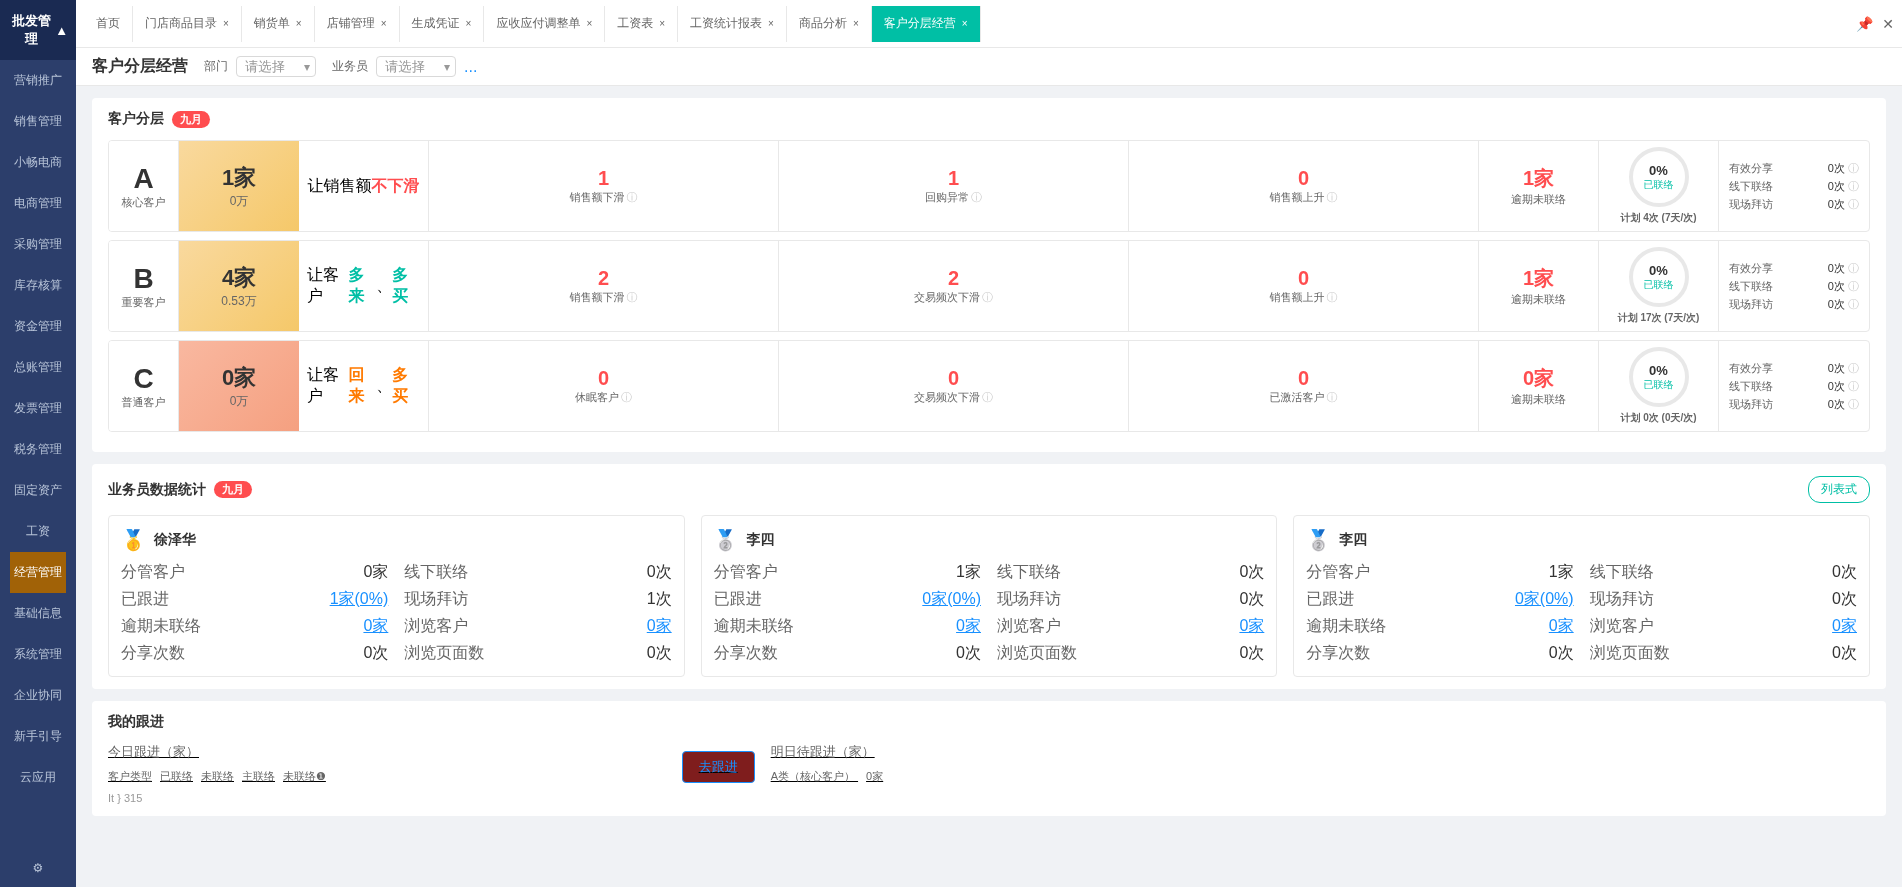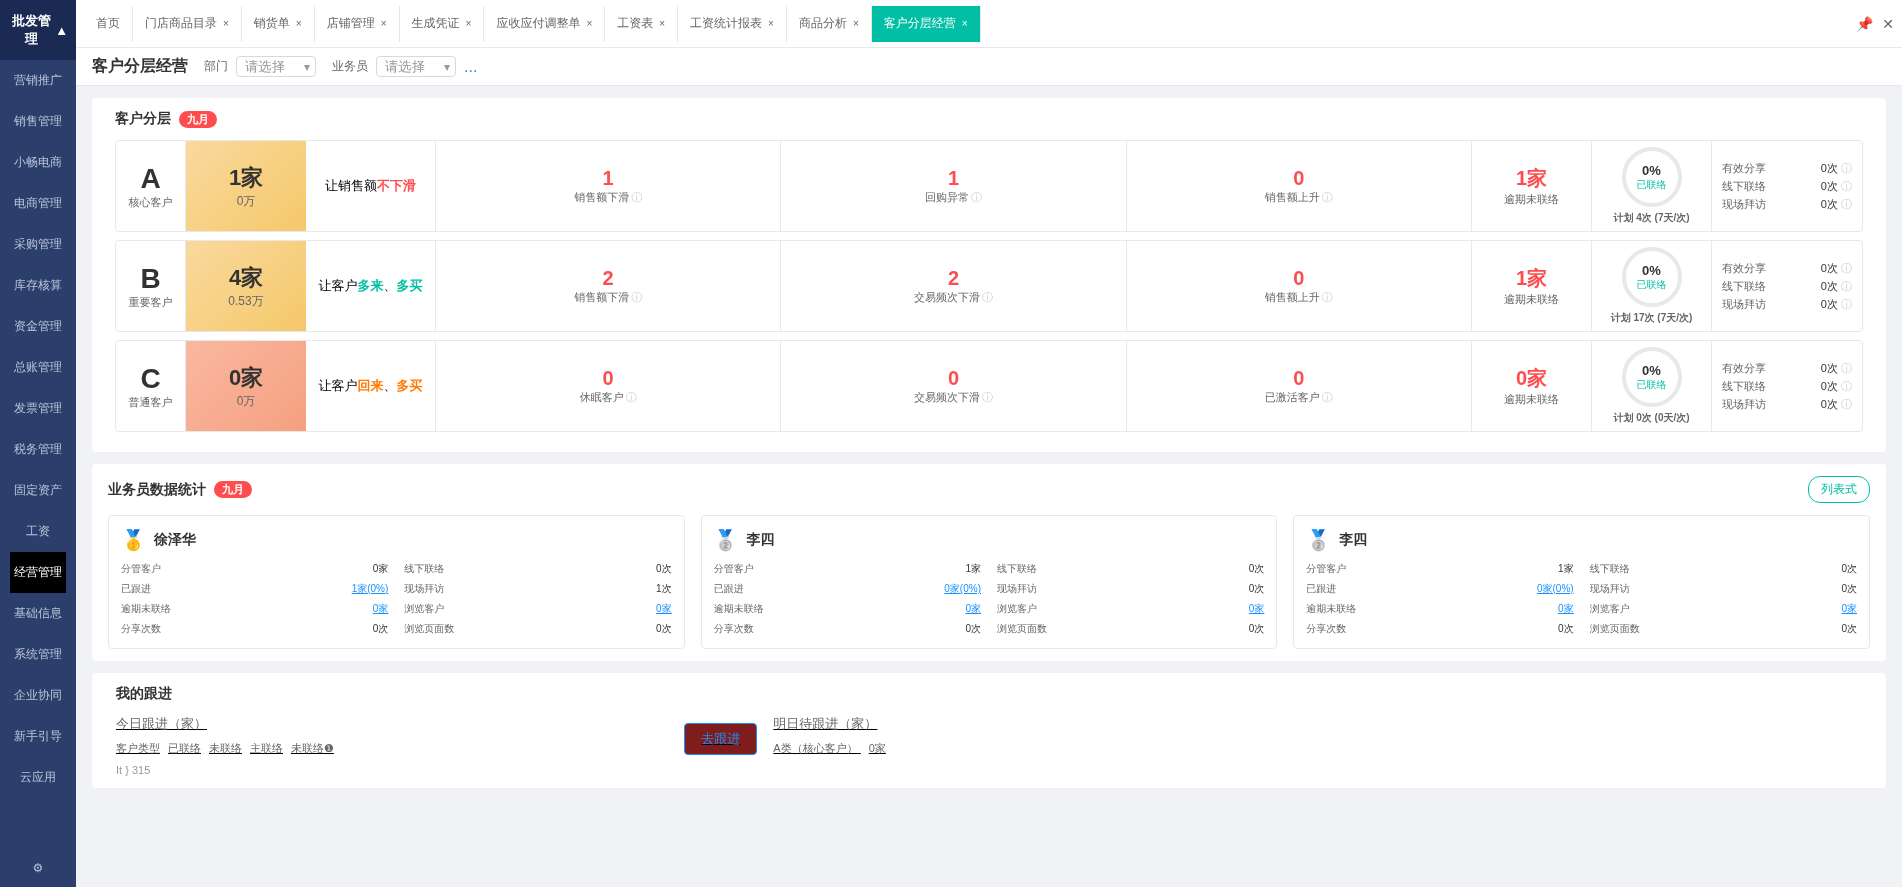--- a/index.html
+++ b/index.html
@@ -32,21 +32,21 @@
       cursor: pointer;
     }
     .sidebar-item {
       width: 100%;
       text-align: center;
       padding: 12px 4px;
       color: #b8c4d8;
       cursor: pointer;
       font-size: 12px;
     }
-    .sidebar-item.active { background: #000000; color: #fff; }
+    .sidebar-item.active { background: #a16207; color: #fff; }
     .sidebar-footer {
       margin-top: auto;
       width: 100%;
       text-align: center;
       padding: 12px 4px;
       color: #b8c4d8;
       cursor: pointer;
     }
 
     
@@ -149,21 +149,21 @@
       overflow-y: auto;
       padding: 12px 16px;
       background: #f0f2f5;
     }
 
     
     .section-card {
       background: #fff;
       border-radius: 4px;
       margin-bottom: 12px;
-      padding: 12px 23px;
+      padding: 12px 16px;
     }
     .section-title {
       font-size: 14px;
       font-weight: bold;
       color: #333;
       margin-bottom: 12px;
       display: flex;
       align-items: center;
       gap: 8px;
     }
@@ -214,21 +214,21 @@
     .tier-count-col.tier-c { background: linear-gradient(135deg, #f9b8a0, #f5a080); }
     .tier-count-num { font-size: 22px; font-weight: bold; color: #333; }
     .tier-count-money { font-size: 12px; color: #666; }
 
     .tier-action-col {
       width: 130px;
       display: flex;
       align-items: center;
       justify-content: center;
       padding: 8px;
-      font-size: 13px;
+      font-size: 16px;
       border-right: 1px solid #e8e8e8;
     }
     .tier-action-col .highlight-text { color: #ff4d4f; font-weight: bold; }
     .tier-action-col .highlight-green { color: #00bfa5; font-weight: bold; }
     .tier-action-col .highlight-orange { color: #ff7a00; font-weight: bold; }
 
     .tier-stats {
       flex: 1;
       display: flex;
       align-items: stretch;
@@ -354,31 +354,31 @@
     .staff-medal { font-size: 20px; }
     .staff-stats-grid {
       display: grid;
       grid-template-columns: 1fr 1fr;
       gap: 6px 16px;
     }
     .staff-stat-row {
       display: flex;
       justify-content: space-between;
       align-items: center;
-      font-size: 10px;
+      font-size: 16px;
     }
     .staff-stat-label { color: #666; }
     .staff-stat-val { color: #1890ff; cursor: pointer; text-decoration: underline; }
     .staff-stat-val.plain { color: #333; text-decoration: none; cursor: default; }
 
     
     .followup-section {
       background: #fff;
       border-radius: 4px;
-      padding: 12px 24px;
+      padding: 12px 16px;
     }
     .followup-title {
       font-size: 14px;
       font-weight: bold;
       color: #333;
       margin-bottom: 12px;
     }
     .followup-grid {
       display: grid;
       grid-template-columns: 1fr auto 1fr 1fr;

